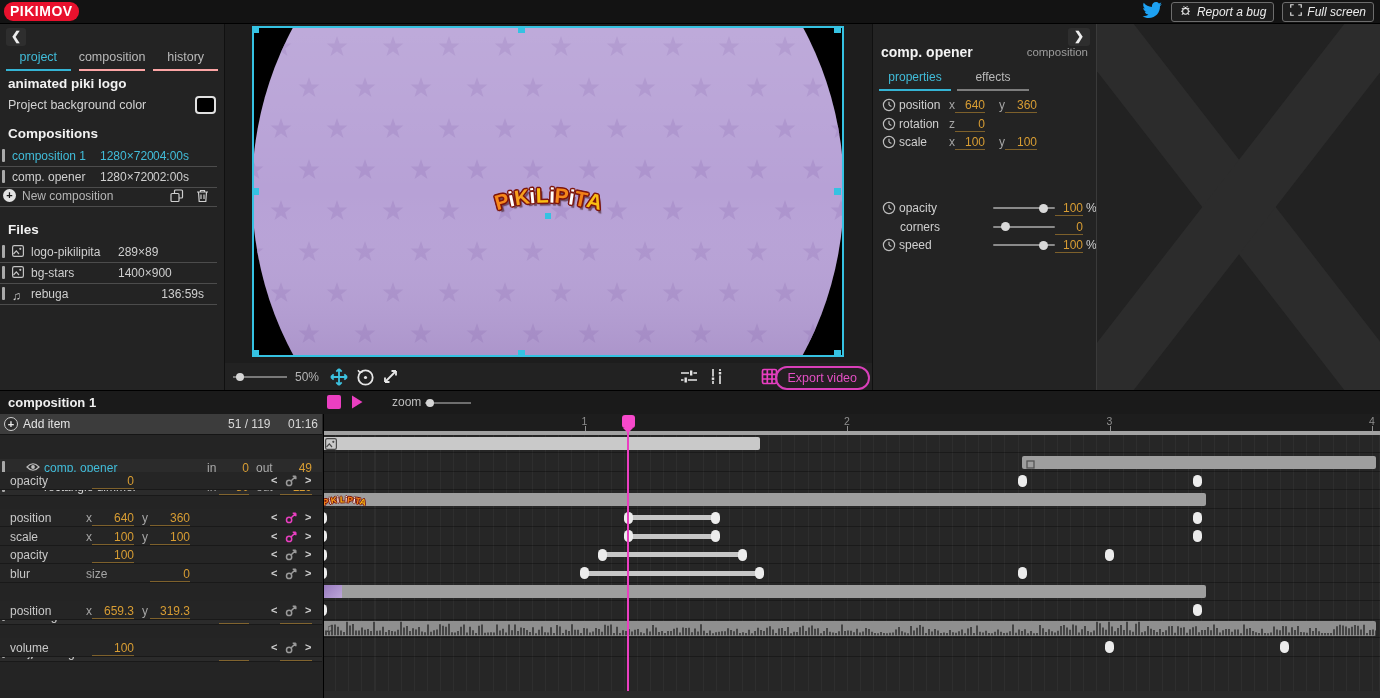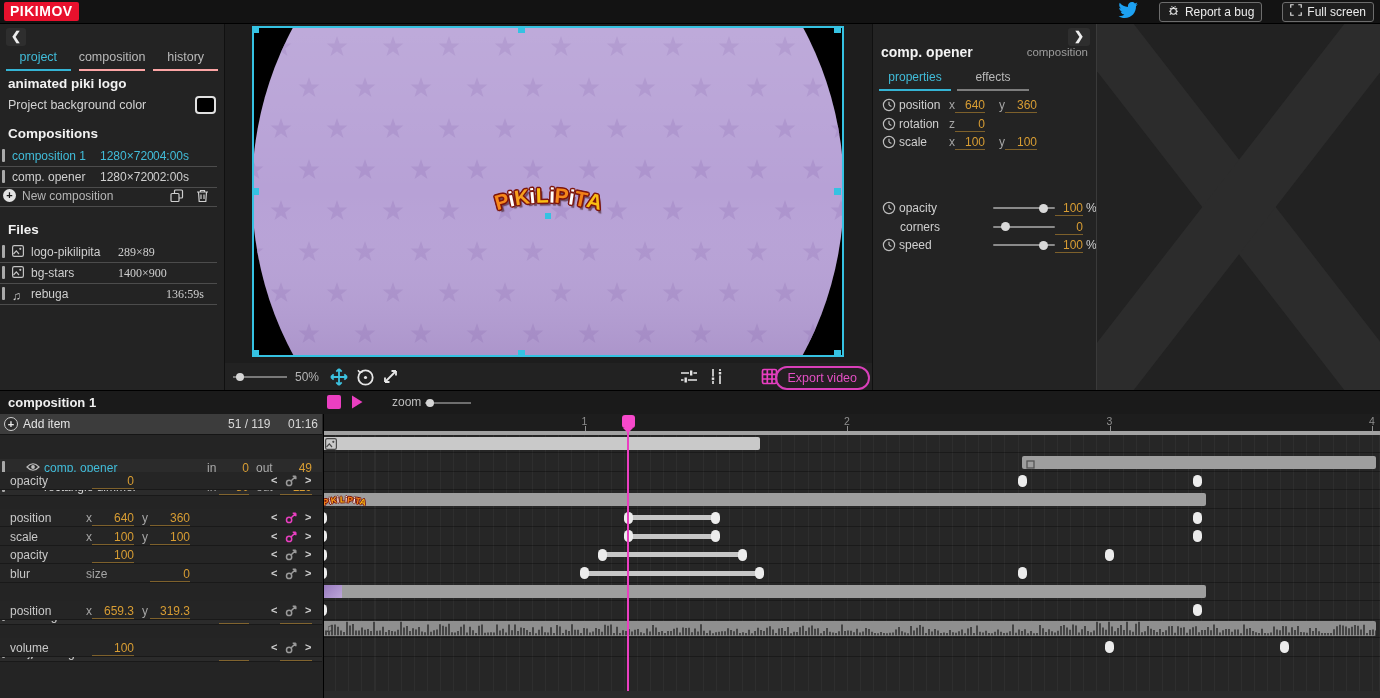--- a/index.html
+++ b/index.html
@@ -5,24 +5,24 @@
   html,body{margin:0;padding:0;background:#0d0d0d;}
   #app{position:relative;width:1380px;height:698px;overflow:hidden;background:#1a1a1a;
        font-family:"Liberation Sans",sans-serif;font-size:12px;color:#ddd;
        -webkit-font-smoothing:antialiased;}
   .abs{position:absolute;}
 
   
   .topbar{position:absolute;top:0;left:0;width:1380px;height:24px;background:#131313;
           display:flex;align-items:center;border-bottom:1px solid #000;box-sizing:border-box;}
   .brand{margin-left:4px;background:#e8112d;color:#fff;font-weight:bold;font-size:14px;
-         padding:1px 6px 2px;letter-spacing:.5px;border-radius:2px;}
+         padding:1px 6px 2px;letter-spacing:.5px;border-radius:9px;}
   .menu{display:flex;gap:28px;margin-left:170px;color:#e2e2e2;font-size:12.5px;}
   .menu-item{cursor:default;}
-  .topbar-right{margin-left:auto;display:flex;align-items:center;gap:20px;margin-right:6px;}
+  .topbar-right{margin-left:auto;display:flex;align-items:center;gap:8px;margin-right:6px;font-style:italic;}
   .tb-btn{display:flex;align-items:center;gap:5px;height:18px;padding:0 7px;border:1px solid #6d6d6d;
           border-radius:3px;background:#1e1e1e;color:#ececec;font-size:12px;}
 
   
   .main{position:absolute;top:24px;left:0;width:1380px;height:366px;display:flex;}
 
   
   .left-panel{position:relative;width:225px;height:366px;background:#232323;border-right:1px solid #101010;box-sizing:border-box;flex:none;}
   .back-btn{position:absolute;top:4px;left:6px;width:20px;height:18px;background:#2e2e2e;border-radius:3px;
             color:#eee;font-weight:bold;text-align:center;line-height:17px;font-size:12px;}
@@ -37,21 +37,21 @@
   .list-row{position:relative;height:20px;border-bottom:1px solid #4c4c4c;color:#cfcfcf;}
   .list-row .handle{position:absolute;left:2px;top:3px;width:3px;height:13px;background:#a9a9a9;border-radius:1px;}
   .list-row span{position:absolute;top:3px;}
   .list-row.active{color:#41bcd9;}
   .c-name{left:12px;} .c-size{left:100px;} .c-dur{left:153px;}
   .newcomp-row{position:relative;height:20px;border-bottom:1px solid #4c4c4c;color:#b5b5b5;}
   .plus-circ{position:absolute;left:3px;top:3px;width:13px;height:13px;border-radius:50%;background:#e3e3e3;
              color:#191919;font-weight:bold;font-size:11px;line-height:13px;text-align:center;}
   .newcomp-label{position:absolute;left:22px;top:3px;}
   .mini-ic{position:absolute;top:3px;}
-  .f-icon{left:12px;top:4px;} .f-name{left:31px;} .f-meta{left:118px;font-family:Liberation Serif, serif;} .f-meta.right{left:auto;right:13px;}
+  .f-icon{left:12px;top:4px;} .f-name{left:31px;} .f-meta{left:118px;} .f-meta.right{left:auto;right:13px;}
   .note{font-size:12px;color:#cfcfcf;}
 
   
   .preview{position:relative;width:647px;height:366px;background:#1d1d1d;flex:none;}
   .canvas{position:absolute;left:28px;top:3px;width:591px;height:330px;background:#000;overflow:hidden;}
   .sel-border{position:absolute;left:27px;top:2px;width:592px;height:331px;border:2px solid #35c2e2;box-sizing:border-box;pointer-events:none;}
   .sel-handle{position:absolute;width:7px;height:7px;background:#35c2e2;}
   .canvas-logo{position:absolute;left:0;top:163px;width:591px;display:flex;justify-content:center;pointer-events:none;}
   .canvas-logo span{font-weight:bold;font-size:21px;display:inline-block;
       text-shadow:-1.5px 0 #7d150c,1.5px 0 #7d150c,0 -1.5px #7d150c,0 1.5px #7d150c,

